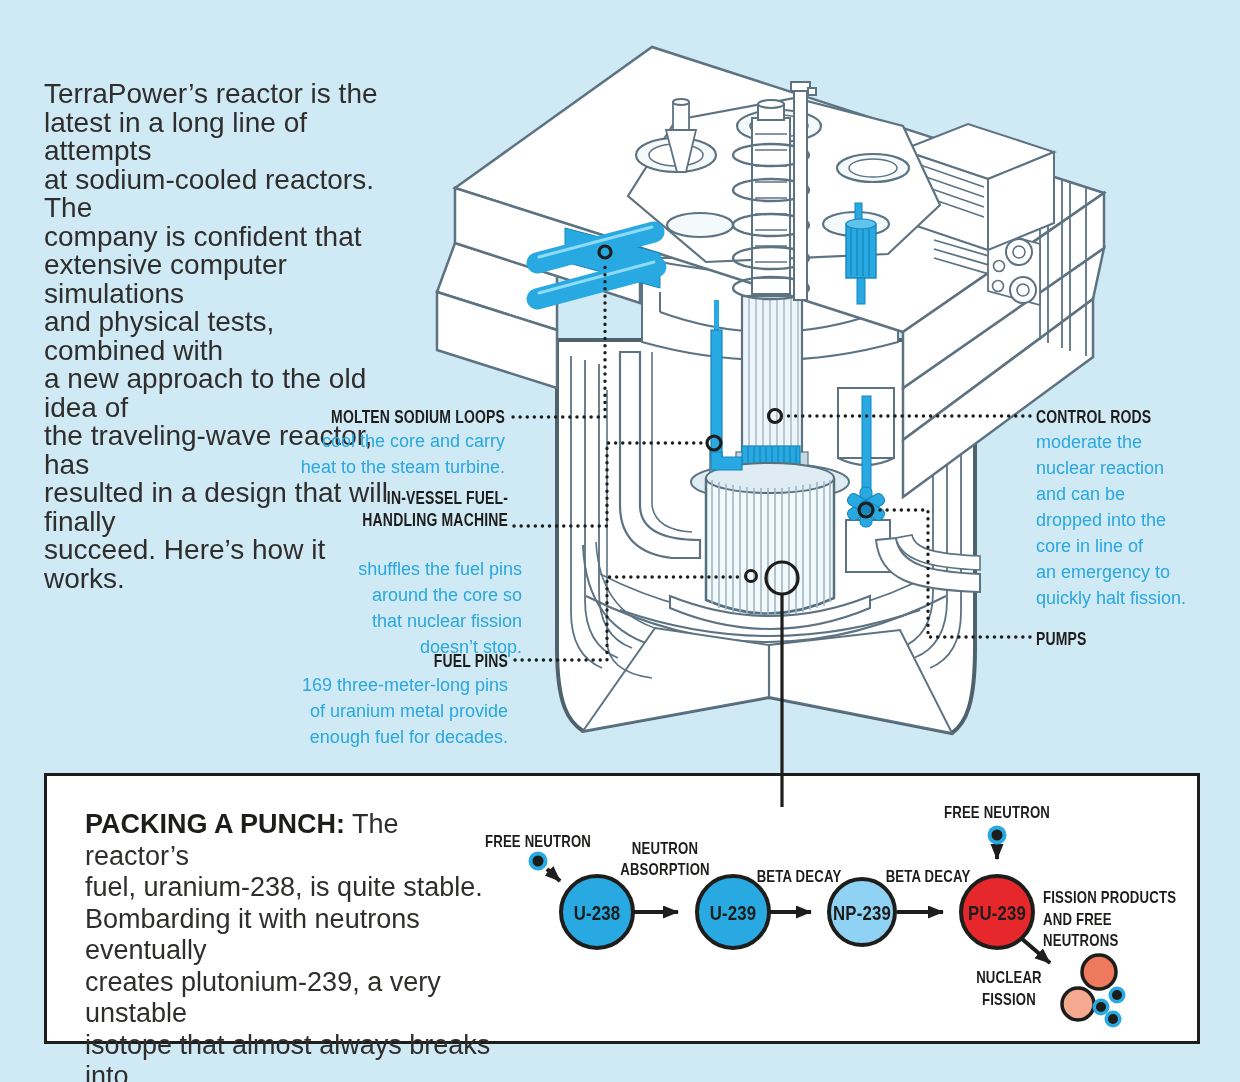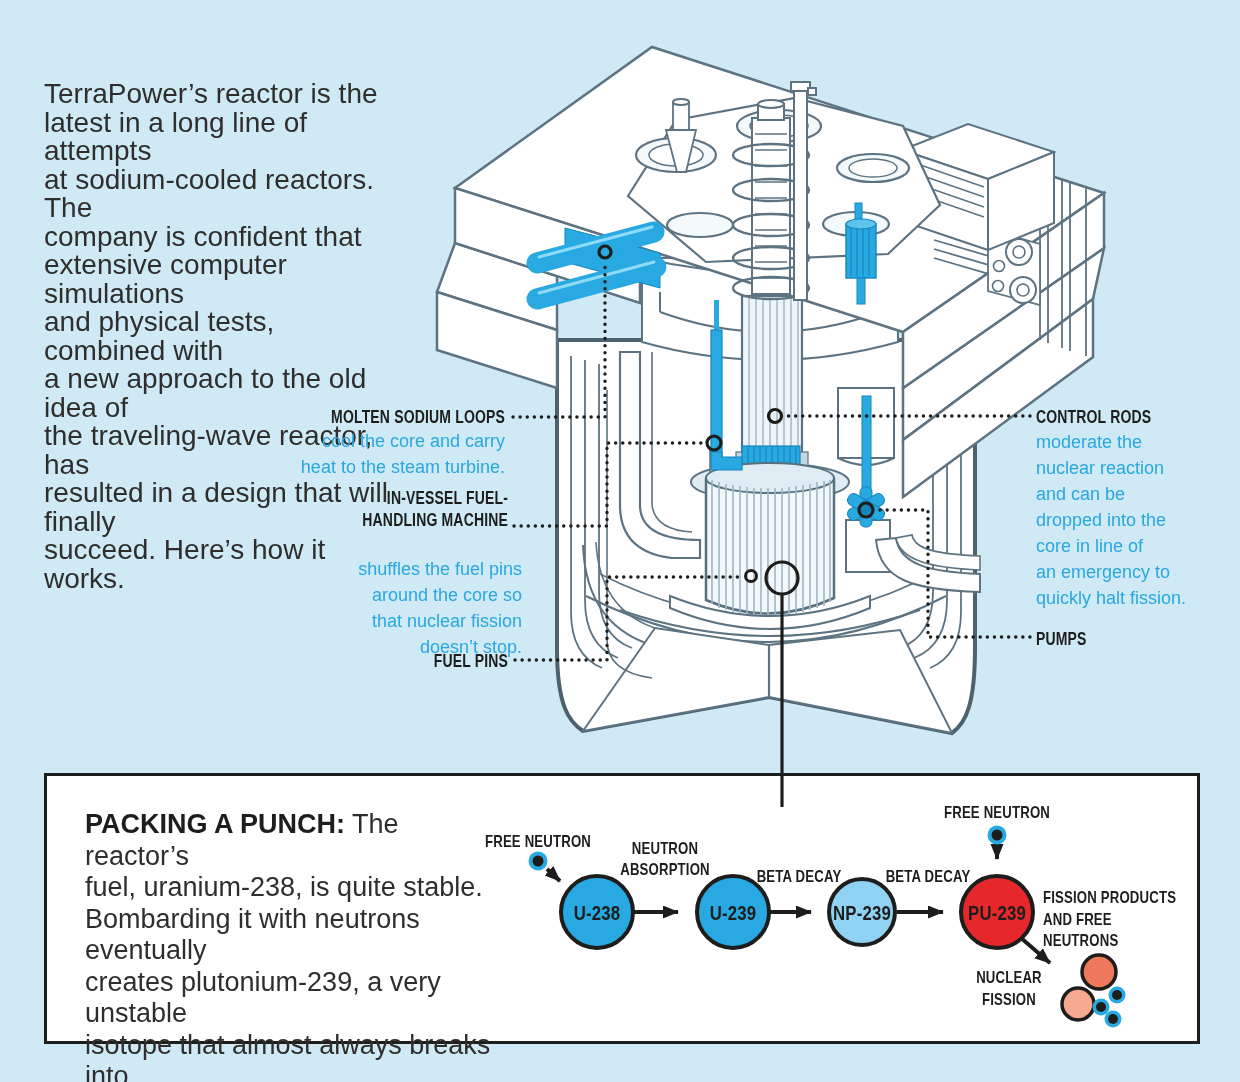--- a/index.html
+++ b/index.html
@@ -278,20 +278,23 @@
 heat to the steam turbine.</div>
 
   <div class="lbl cond co-title t-right sxr z3" style="left:255px;top:487px;width:253px;">IN-VESSEL FUEL-
 HANDLING MACHINE</div>
   <div class="lbl co-body t-right z3" style="left:269px;top:536px;width:253px;margin-top:20px;">shuffles the fuel pins
 around the core so
 that nuclear fission
 doesn’t stop.</div>
 
   <div class="lbl cond co-title t-right sxr z3" style="left:255px;top:650px;width:253px;">FUEL PINS</div>
+  <div class="lbl co-body t-right z3" style="left:255px;top:672px;width:253px;">169 three-meter-long pins
+of uranium metal provide
+enough fuel for decades.</div>
 
   <div class="lbl cond co-title t-left sxl z3" style="left:1036px;top:406px;width:200px;">CONTROL RODS</div>
   <div class="lbl co-body t-left z3" style="left:1036px;top:429px;width:200px;">moderate the
 nuclear reaction
 and can be
 dropped into the
 core in line of
 an emergency to
 quickly halt fission.</div>
 

